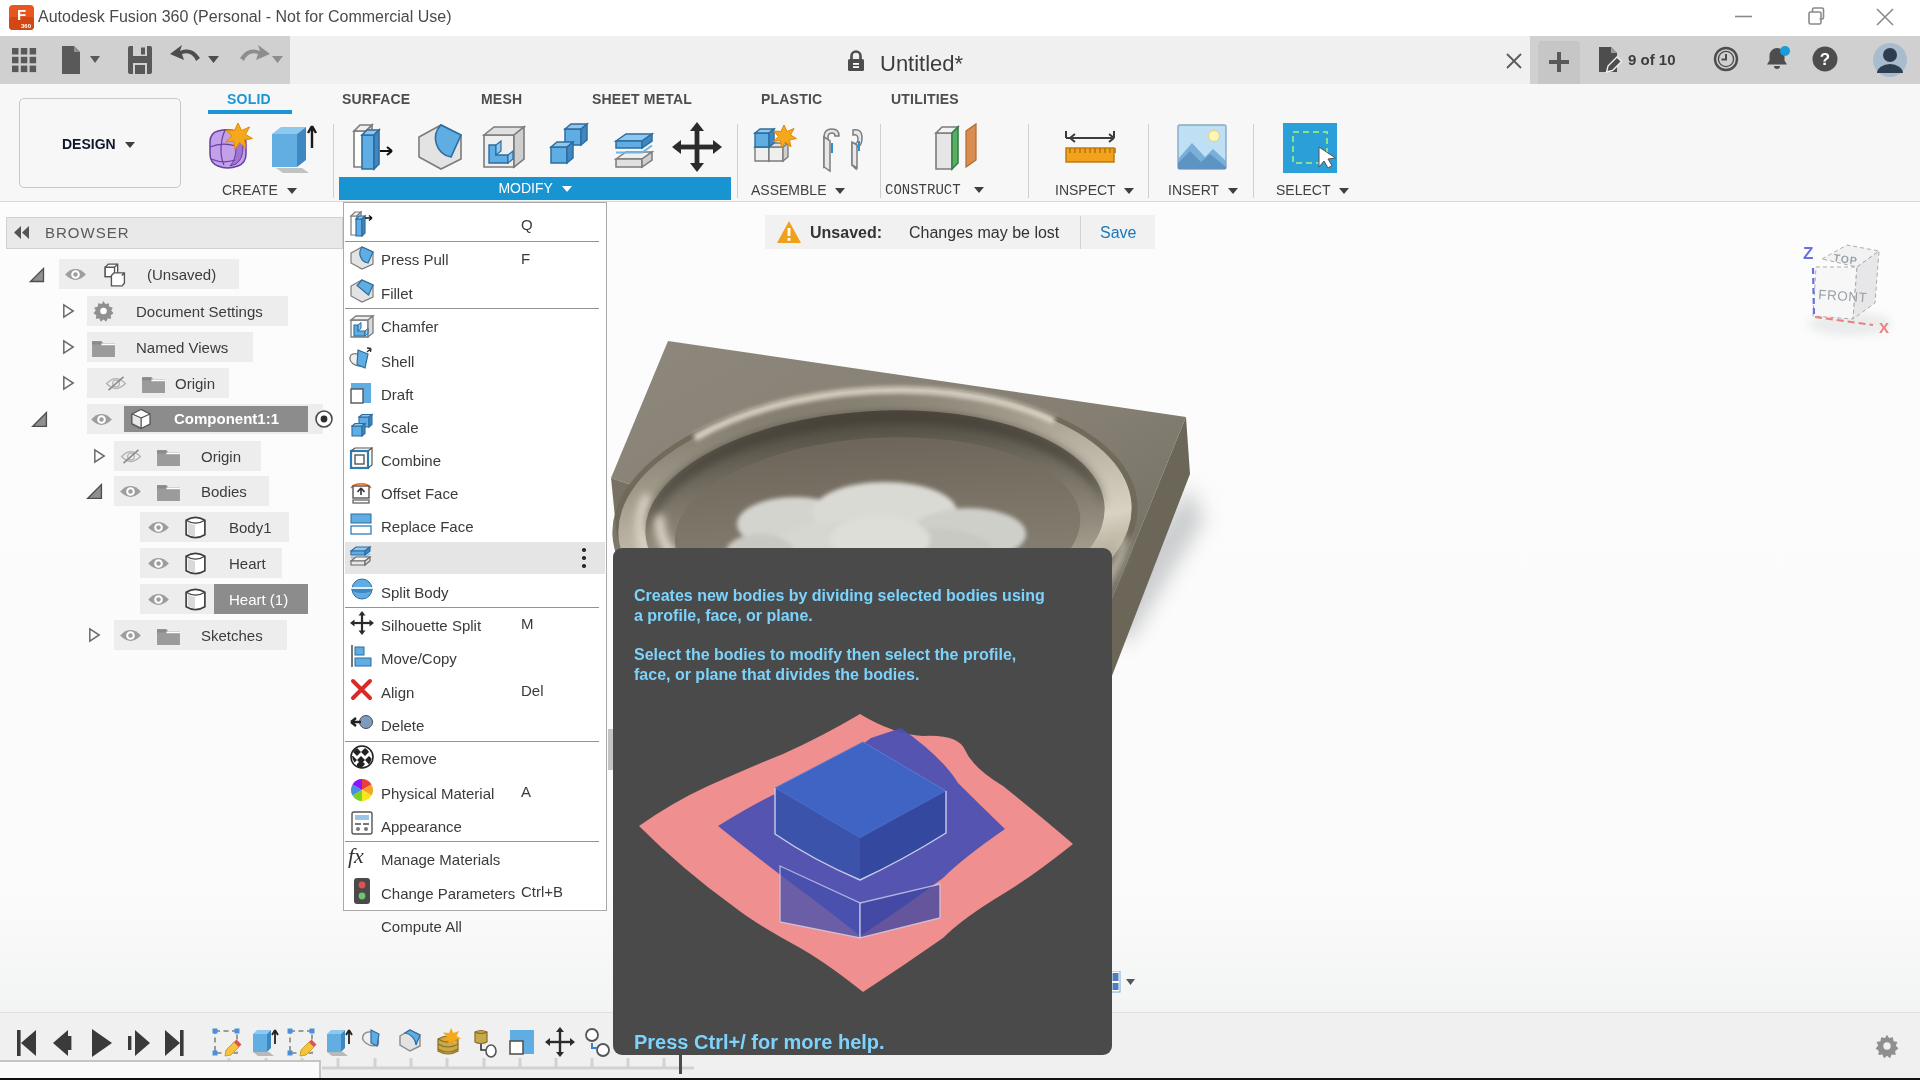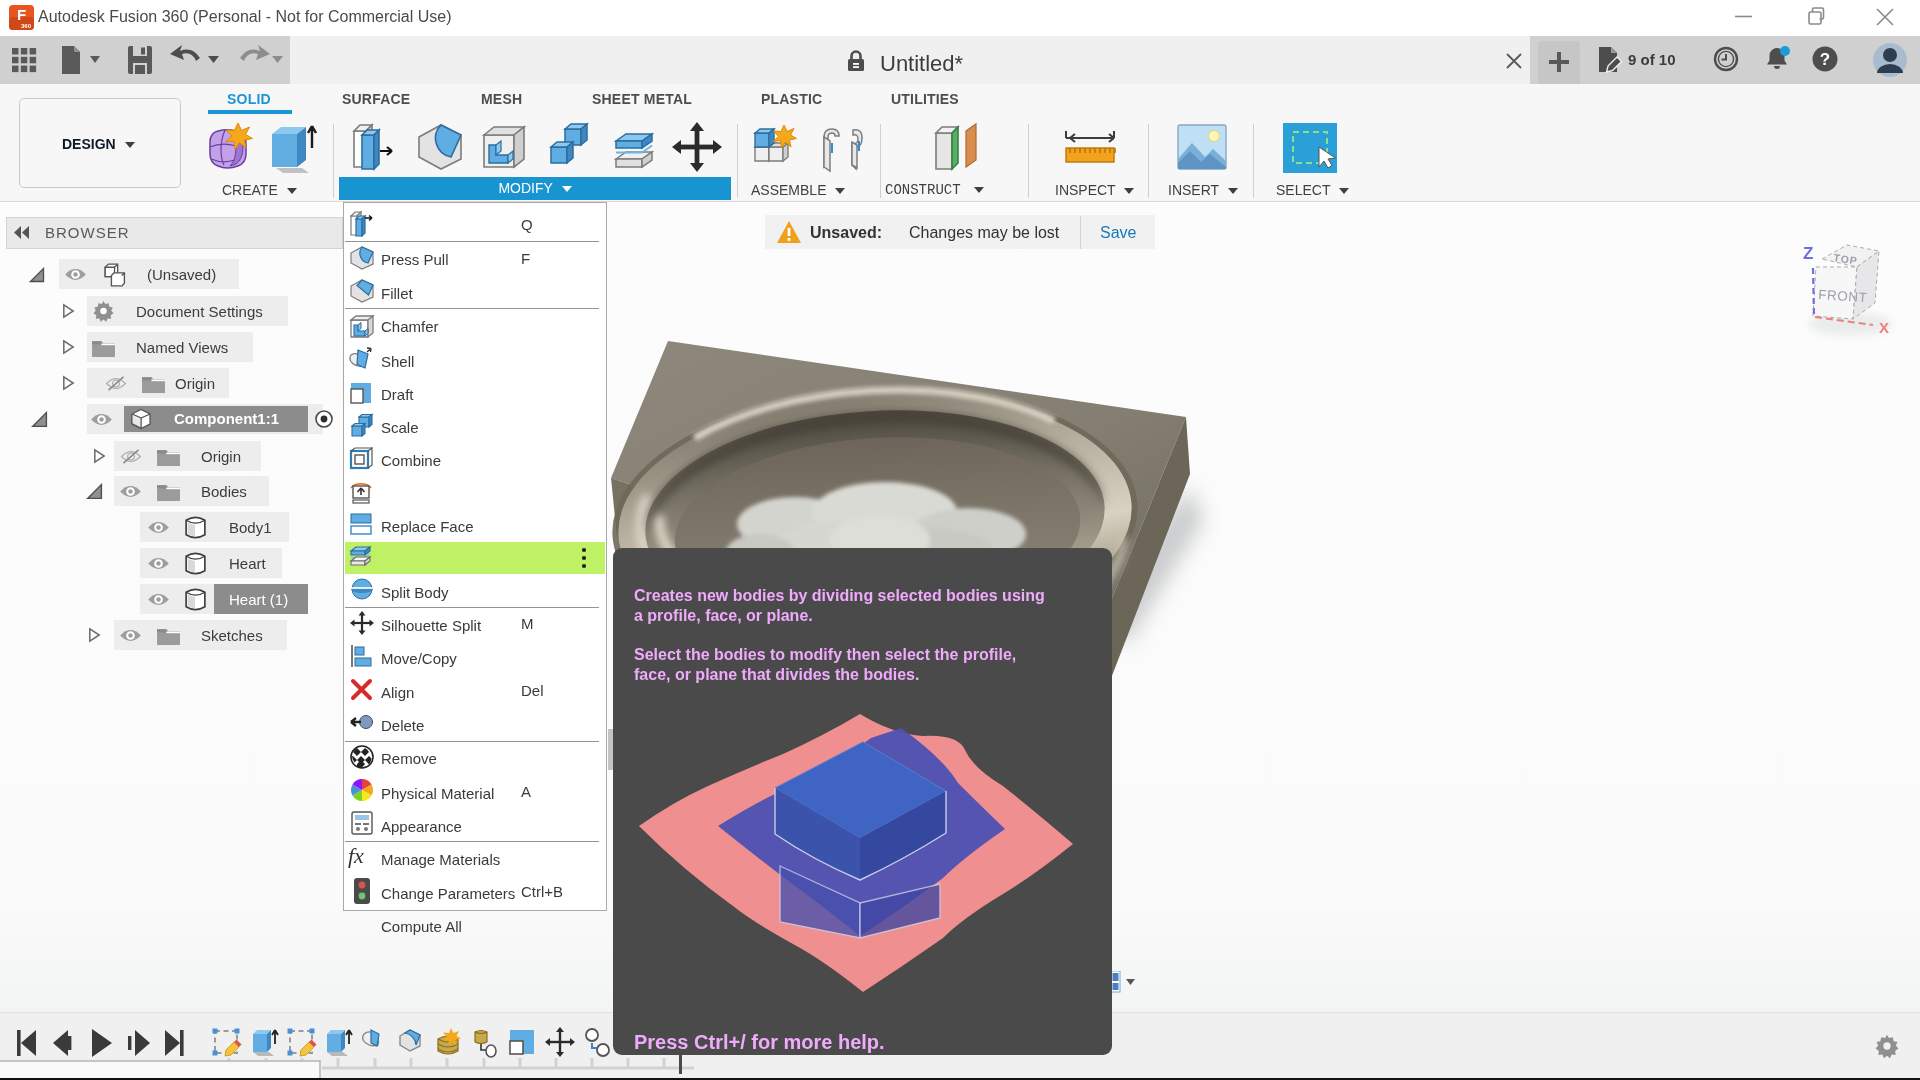--- a/index.html
+++ b/index.html
@@ -33,31 +33,31 @@
   #viewport { left:0; top:202px; width:1920px; height:810px; background:linear-gradient(#fcfcfc, #fbfbfb 85%, #f3f4f4); }
 
   
   #browserhead { left:6px; top:217px; width:337px; height:32px; background:#e9e9e9; border:1px solid #d2d2d2; color:#5a5a5a; font-size:15px; letter-spacing:1px; line-height:30px; }
   .trow { height:30px; background:#ededed; }
   .tlabel { font-size:15px; color:#3c3c3c; white-space:nowrap; }
 
   
   #menu { left:343px; top:202px; width:264px; height:709px; background:#ffffff; border:1px solid #a9a9a9; }
   .mrow { position:absolute; left:1px; width:260px; height:32px; }
-  .mrow.hl { background:#bef264; }
+  .mrow.hl { background:#e5e5e5; }
   .mlabel { position:absolute; left:36px; top:7px; font-size:15px; color:#3a3a3a; white-space:nowrap;margin-top:35px; }
   .mkey { position:absolute; left:176px; top:7px; font-size:15px; color:#3a3a3a; }
   .msep { position:absolute; left:1px; width:254px; height:1px; background:#939393; }
 
   
   #unsaved { left:765px; top:215px; width:390px; height:34px; background:#f1f1f1; }
 
   
   #tooltip { left:613px; top:548px; width:499px; height:507px; background:#4a4a4a; border-radius:9px; color:#fff; z-index:60; }
-  .ttext { position:absolute; left:21px; font-size:16px; font-weight:bold; line-height:20px; color:#f0abfc; }
+  .ttext { position:absolute; left:21px; font-size:16px; font-weight:bold; line-height:20px; color:#7dd3fc; }
 
   
   #timeline { left:0; top:1012px; width:1920px; height:66px; background:#f0f0f0; border-top:1px solid #e0e0e0; }
   #blackstrip { left:0; top:1078px; width:1920px; height:2px; background:#111; }
 </style>
 </head>
 <body>
 <div class="abs" id="titlebar"></div>
 <svg class="abs" style="left:9px; top:5px;" width="25" height="25" viewBox="0 0 25 25">
   <rect x="0" y="0" width="25" height="25" rx="4" fill="#e8551f"></rect>
@@ -575,20 +575,23 @@
     </div>
   <div class="mrow" style="top:108px;">
       <div class="mlabel">Shell</div>
     </div>
   <div class="mrow" style="top:174px;">
       <div class="mlabel">Scale</div>
     </div>
   <div class="mrow" style="top:207px;padding-left:35px;">
       <div class="mlabel">Combine</div>
     </div>
+  <div class="mrow" style="top:240px;">
+      <div class="mlabel">Offset Face</div>
+    </div>
   <div class="mrow" style="top:273px;">
       <div class="mlabel">Replace Face</div>
     </div>
   <div class="mrow" style="top:306px;">
       <div class="mlabel">Split Face</div>
     </div>
   <div class="mrow hl" style="top:339px;">
       <div class="mlabel">Split Body</div>
     <svg style="position:absolute; left:236px; top:5px;" width="6" height="22" viewBox="0 0 6 22">
         <circle cx="3" cy="3" r="2.1" fill="#222"></circle>

